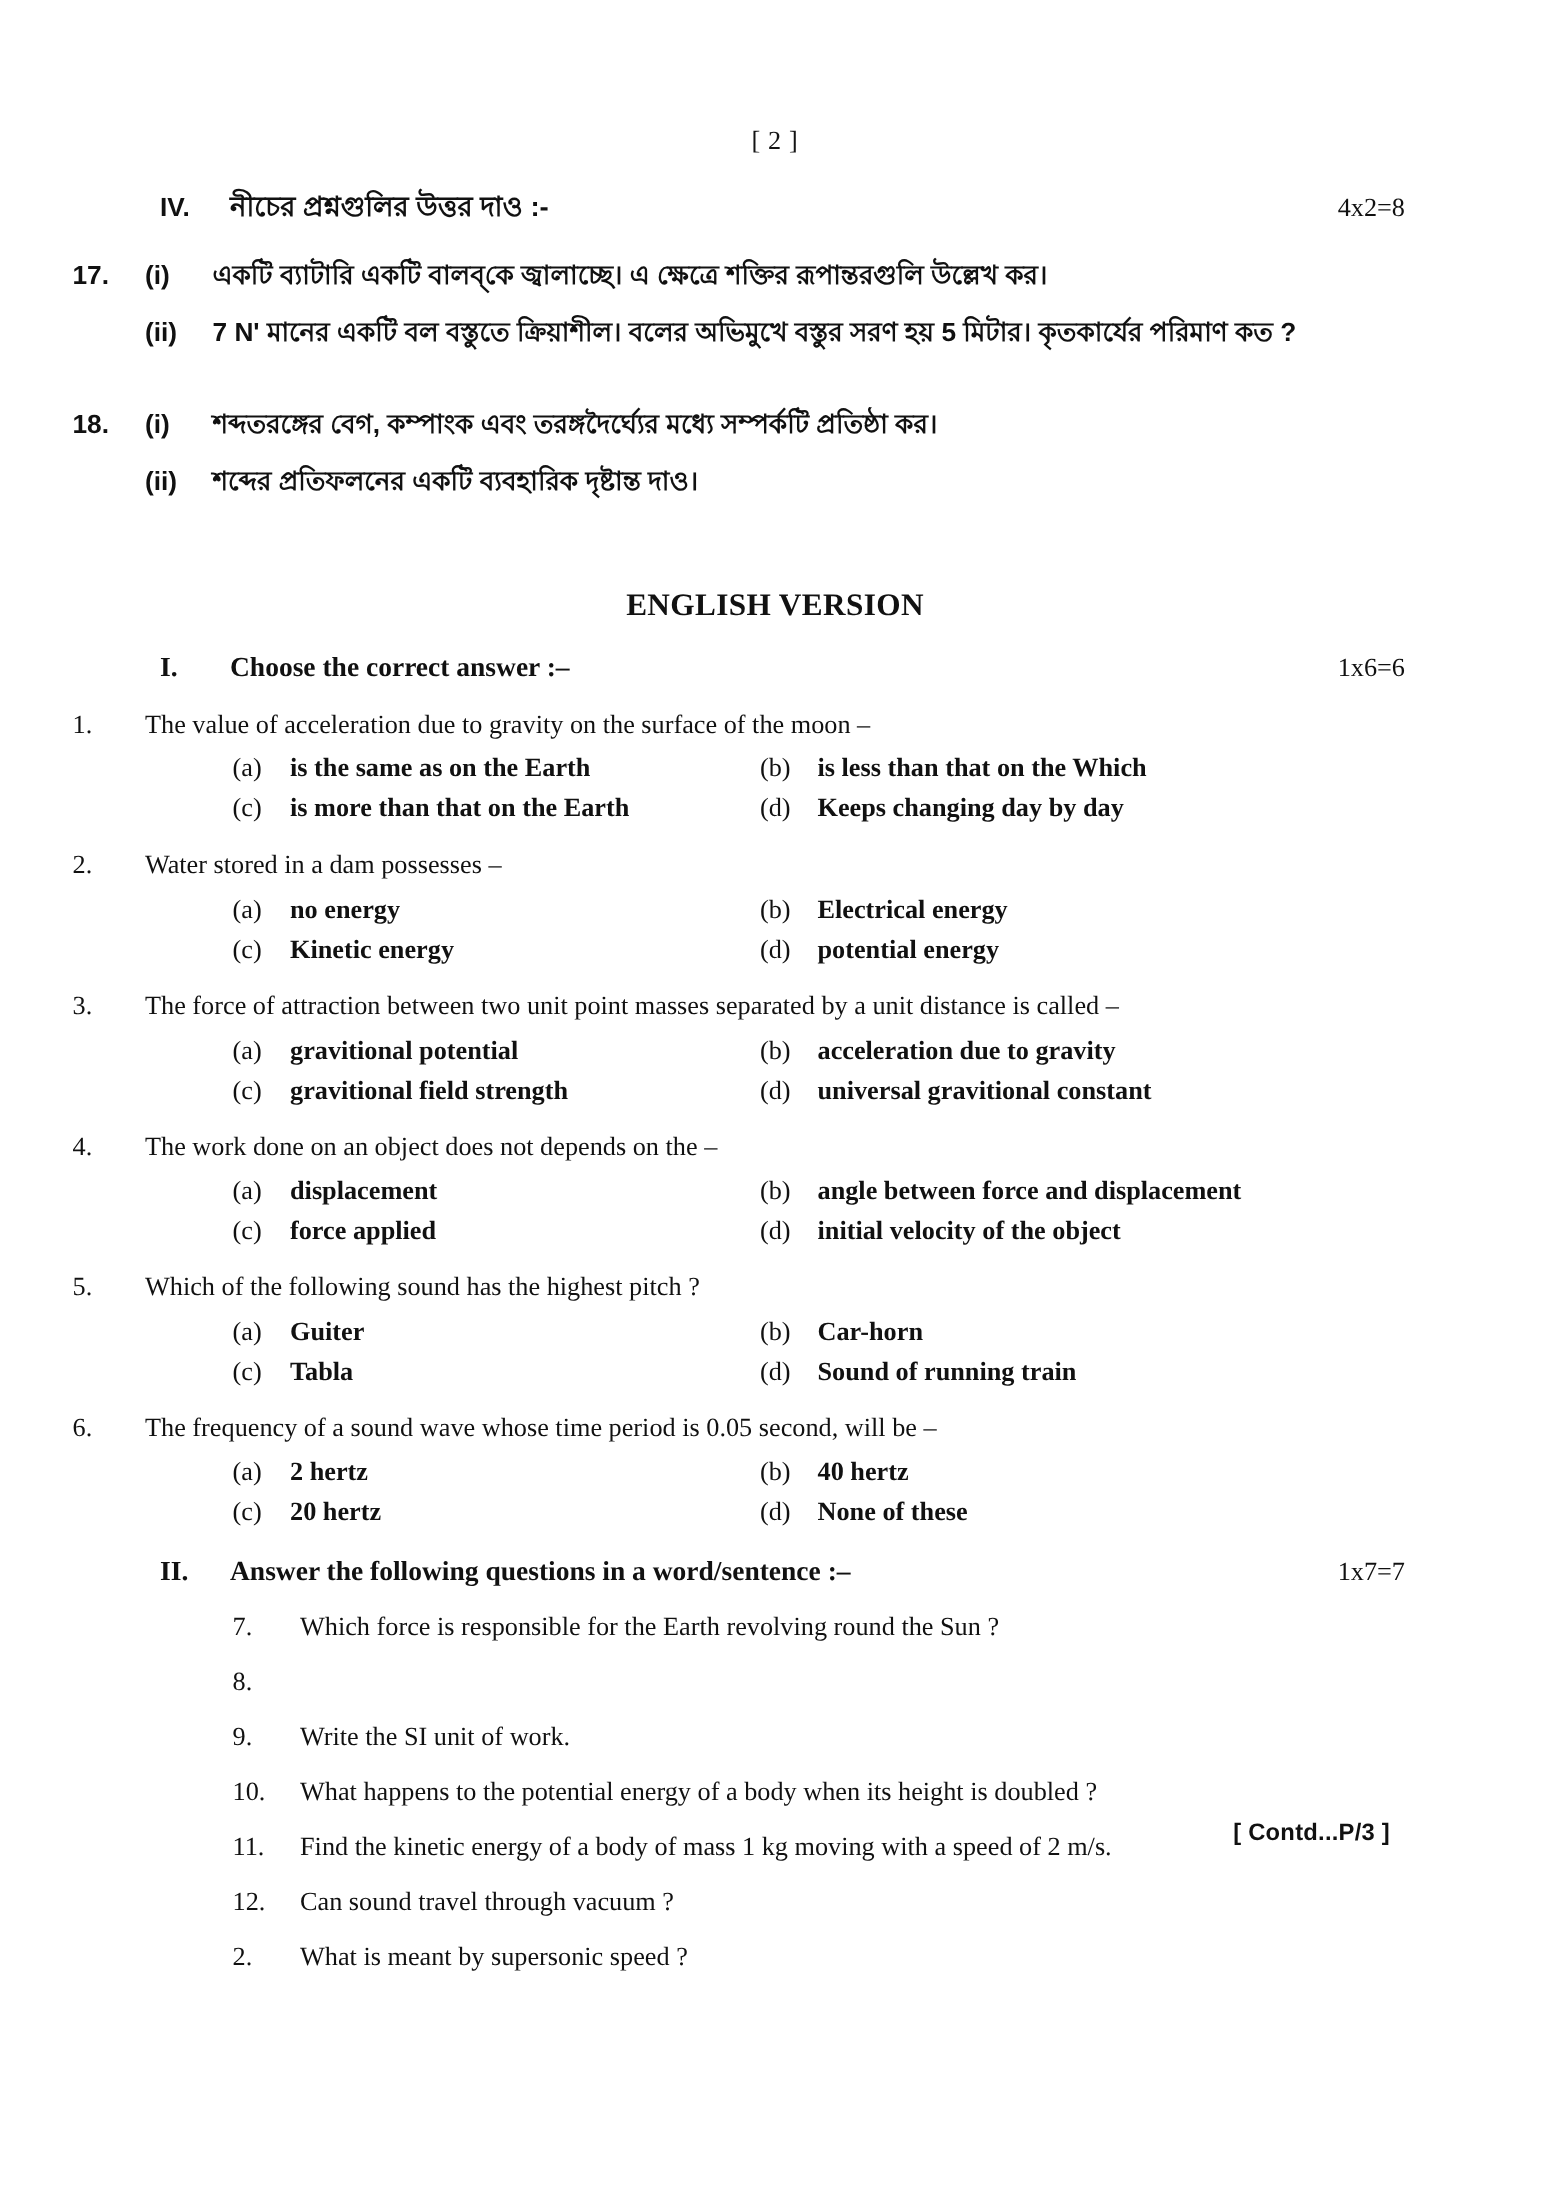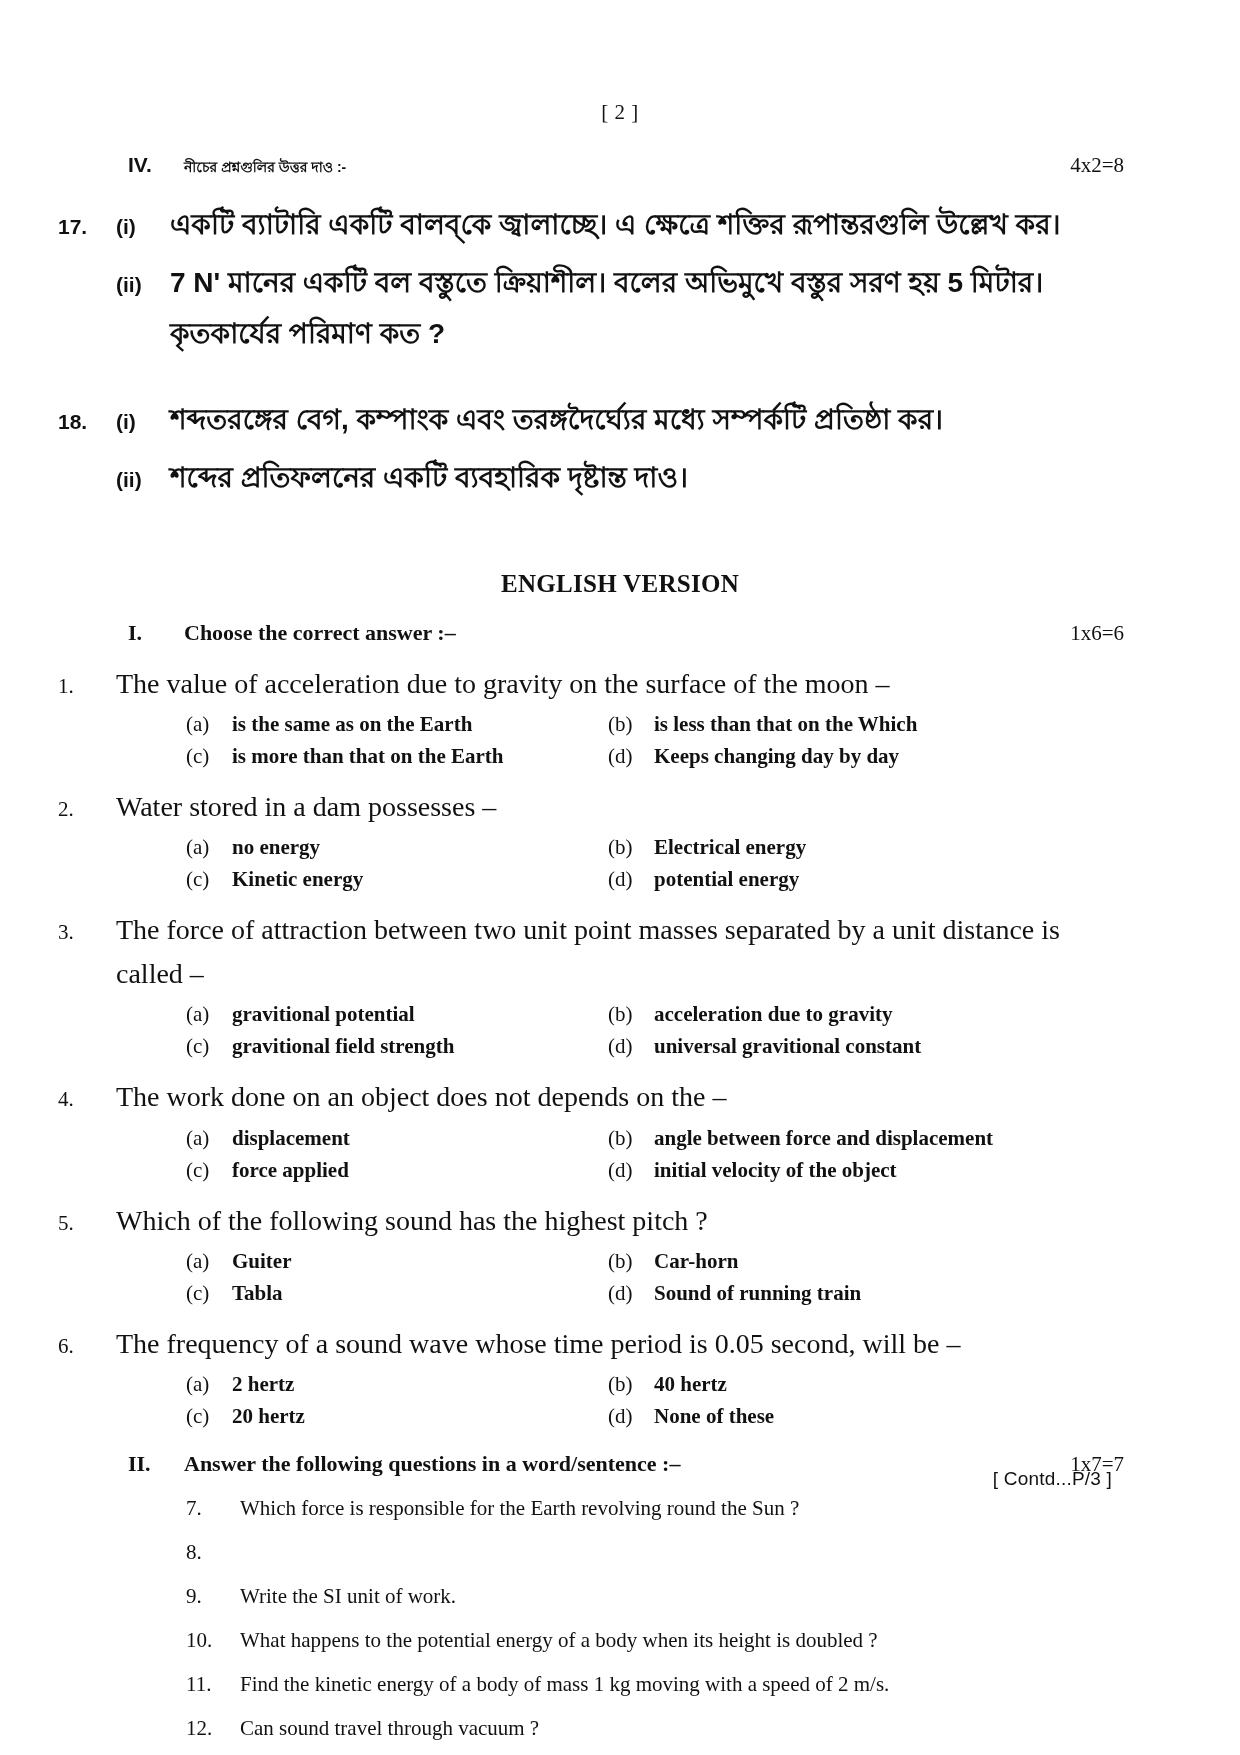--- a/index.html
+++ b/index.html
@@ -59,21 +59,21 @@
     white-space: nowrap;
   }
 
   
   .bn {
     font-family: "Liberation Sans", "DejaVu Sans", sans-serif;
     font-weight: bold;
     font-size: 21px;
     line-height: 1.75;
   }
-  .bn.section-title { font-size: 14px; }
+  .bn.section-title { font-size: 22px; }
 
   
   .q-row {
     display: flex;
     align-items: baseline;
     padding-left: 58px;
     padding-right: 128px;
     margin-top: 16px;
   }
   .q-num {
@@ -82,21 +82,21 @@
     font-size: 21px;
     text-align: left;
   }
   .q-rom {
     flex: 0 0 54px;
     width: 54px;
     font-size: 21px;
   }
   .q-text {
     flex: 1 1 auto;
-    font-size: 28px;
+    font-size: 21px;
     line-height: 1.55;
   }
   .bn .q-text, .q-row.bn .q-text { line-height: 1.8; }
 
   .q-row.sub {
     margin-top: 8px;
   }
   .q-row.sub .q-num { visibility: hidden; }
 
   
@@ -150,23 +150,23 @@
   }
   .short-text {
     flex: 1 1 auto;
     font-size: 21px;
   }
 
   
   .footer {
     position: absolute;
     right: 128px;
-    bottom: 265px;
+    bottom: 277px;
     font-family: "Liberation Sans", "DejaVu Sans", sans-serif;
-    font-weight: normal;
+    font-weight: bold;
     font-size: 19px;
     letter-spacing: 0.2px;
   }
 
   .gap-md { height: 20px; }
 </style>
 </head>
 <body>
 
 <div class="page">

